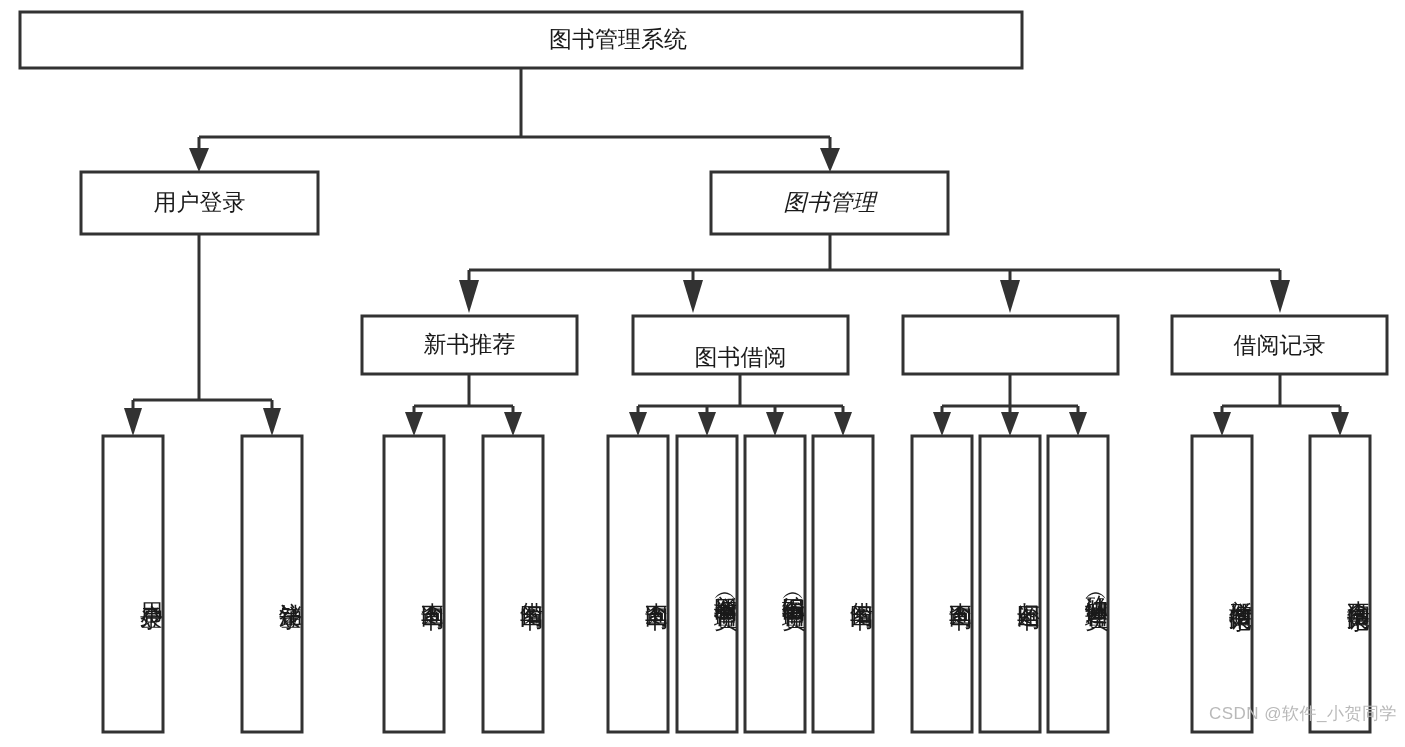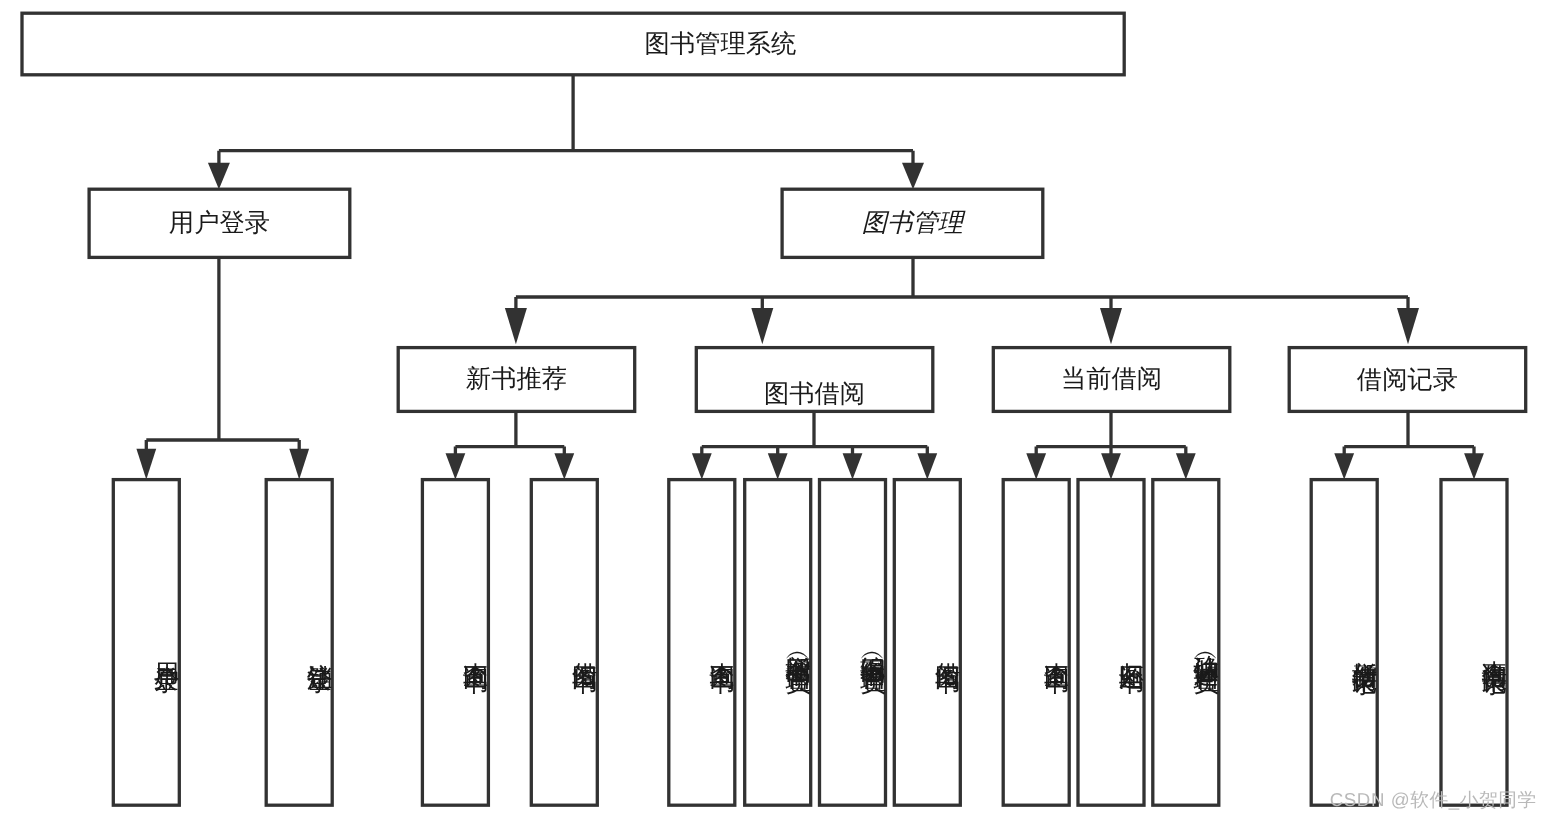--- a/index.html
+++ b/index.html
@@ -63,21 +63,21 @@
     letter-spacing: 2px;
     line-height: 1;
     align-items: flex-start;
     justify-content: center;
     padding-top: 8px;
     box-sizing: border-box;
   }
   #watermark {
     position: absolute;
     right: 8px;
-    bottom: 8px;
+    bottom: 22px;
     font-size: 17px;
     color: #b9b9b9;
     font-family: "Liberation Sans", "DejaVu Sans", sans-serif;
     letter-spacing: 0.5px;
     white-space: nowrap;
   }
 </style>
 </head>
 <body>
 
@@ -140,31 +140,30 @@
     <rect class="node-box" x="813" y="436" width="60" height="296"></rect>
 
     <rect class="node-box" x="912" y="436" width="60" height="296"></rect>
     <rect class="node-box" x="980" y="436" width="60" height="296"></rect>
     <rect class="node-box" x="1048" y="436" width="60" height="296"></rect>
 
     <rect class="node-box" x="1192" y="436" width="60" height="296"></rect>
     <rect class="node-box" x="1310" y="436" width="60" height="296"></rect>
   </svg>
 
-  <div class="node-label horizontal" style="left:20px; top:12px; width:1196px; height:56px;padding-left:37px;">图书管理系统</div>
+  <div class="node-label horizontal" style="left:20px; top:12px; width:1196px; height:56px;">图书管理系统</div>
 
   <div class="node-label horizontal" style="left:81px; top:172px; width:237px; height:62px;">用户登录</div>
 
   <div class="node-label horizontal" style="left:711px; top:172px; width:237px; height:62px;font-style:italic;">图书管理</div>
 
   <div class="node-label horizontal" style="left:362px; top:316px; width:215px; height:58px;text-align:right;">新书推荐</div>
 
   <div class="node-label horizontal" style="left:633px; top:316px; width:215px; height:58px;margin-top:13px;">图书借阅</div>
 
-  <div class="node-label horizontal" style="left:903px; top:316px; width:215px; height:58px;">当前借阅</div>
 
   <div class="node-label horizontal" style="left:1172px; top:316px; width:215px; height:60px;">借阅记录</div>
 
   <div class="node-label vertical" style="left:103px; top:436px; width:60px; height:296px;">用户登录</div>
 
   <div class="node-label vertical" style="left:242px; top:436px; width:60px; height:296px;">注销登录</div>
 
   <div class="node-label vertical" style="left:384px; top:436px; width:60px; height:296px;">查询图书</div>
 
   <div class="node-label vertical" style="left:483px; top:436px; width:60px; height:296px;">借阅图书</div>

